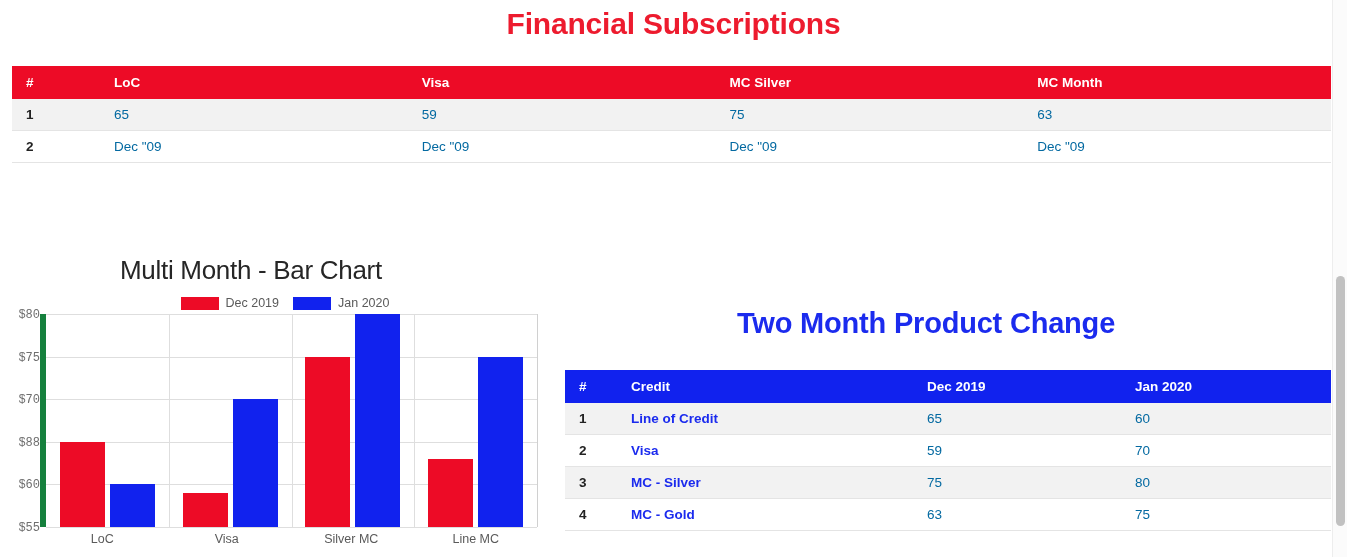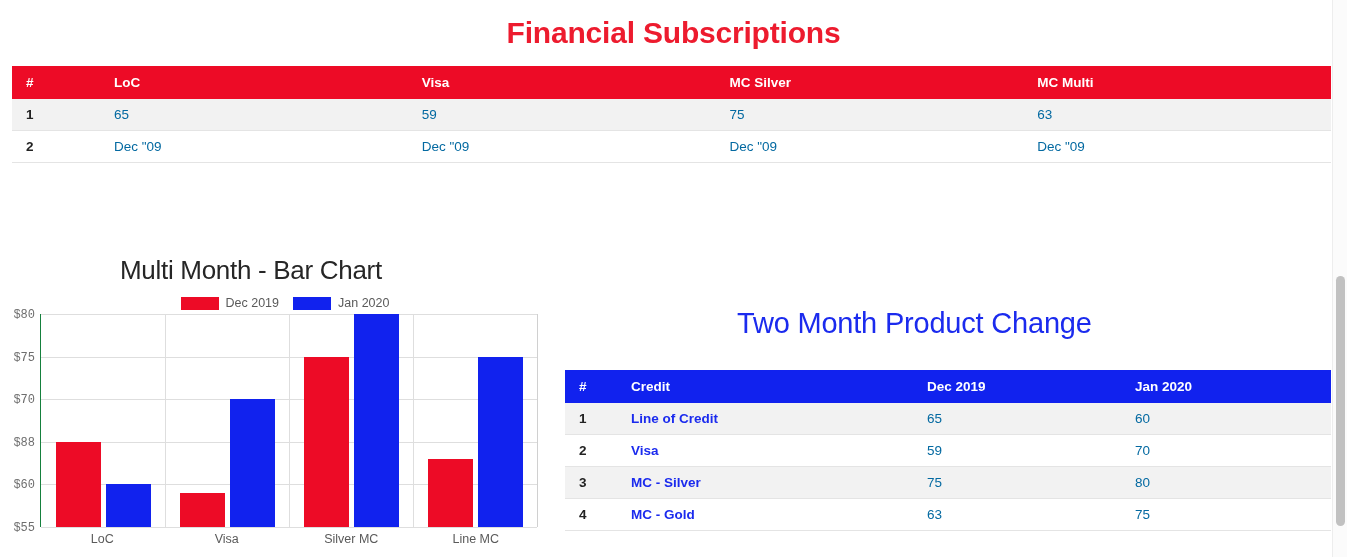--- a/index.html
+++ b/index.html
@@ -15,21 +15,21 @@
     position: relative;
   }
 
   
   .page-title {
     text-align: center;
     color: #ED1B2E;
     font-size: 30px;
     font-weight: bold;
     letter-spacing: -0.2px;
-    margin: 11px;
+    margin: 2px;
     padding: 4px 0 0 0;
     line-height: 36px;
   }
 
   
   table.grid {
     border-collapse: collapse;
     table-layout: fixed;
     font-size: 13.5px;
   }
@@ -106,21 +106,21 @@
   .legend-label {
     font-size: 12.5px;
     color: #5a5a5a;
   }
 
   .plot {
     position: relative;
     margin-left: 40px;
     margin-right: 22px;
     height: 213px;      
-    border-left: 1px solid #15803d;
+    border-left: 6px solid #15803d;
     border-right: 1px solid #d0d0d0;
     box-sizing: border-box;
     font-family: Liberation Mono, monospace;
   }
   .gridline {
     position: absolute;
     left: 0;
     right: 0;
     height: 0;
     border-top: 1px solid #dedede;
@@ -174,21 +174,21 @@
   
   .right-panel {
     position: absolute;
     left: 565px;
     top: 300px;
     width: 766px;
   }
   .right-title {
     color: #1B2BEE;
     font-size: 29px;
-    font-weight: normal;
+    font-weight: bold;
     margin: 0;
     padding: 0 0 0 172px;
     line-height: 46px;
     letter-spacing: -0.2px;
   }
   #right-table { width: 100%; margin-top: 24px; }
   #right-table thead tr { background: #1122EE; }
   #right-table col.c-idx  { width: 52px; }
   #right-table col.c-prod { width: 296px; }
   #right-table col.c-m1   { width: 208px; }
@@ -232,21 +232,21 @@
         <col class="c-col">
         <col class="c-col">
         <col class="c-col">
     </colgroup>
     <thead>
       <tr>
         <th>#</th>
         <th>LoC</th>
         <th>Visa</th>
         <th>MC Silver</th>
-        <th>MC Multi</th>
+        <th>MC Month</th>
       </tr>
     </thead>
     <tbody>
       <tr class="stripe">
         <td class="idx">1</td>
         <td>65</td>
         <td>59</td>
         <td>75</td>
         <td>63</td>
       </tr>

